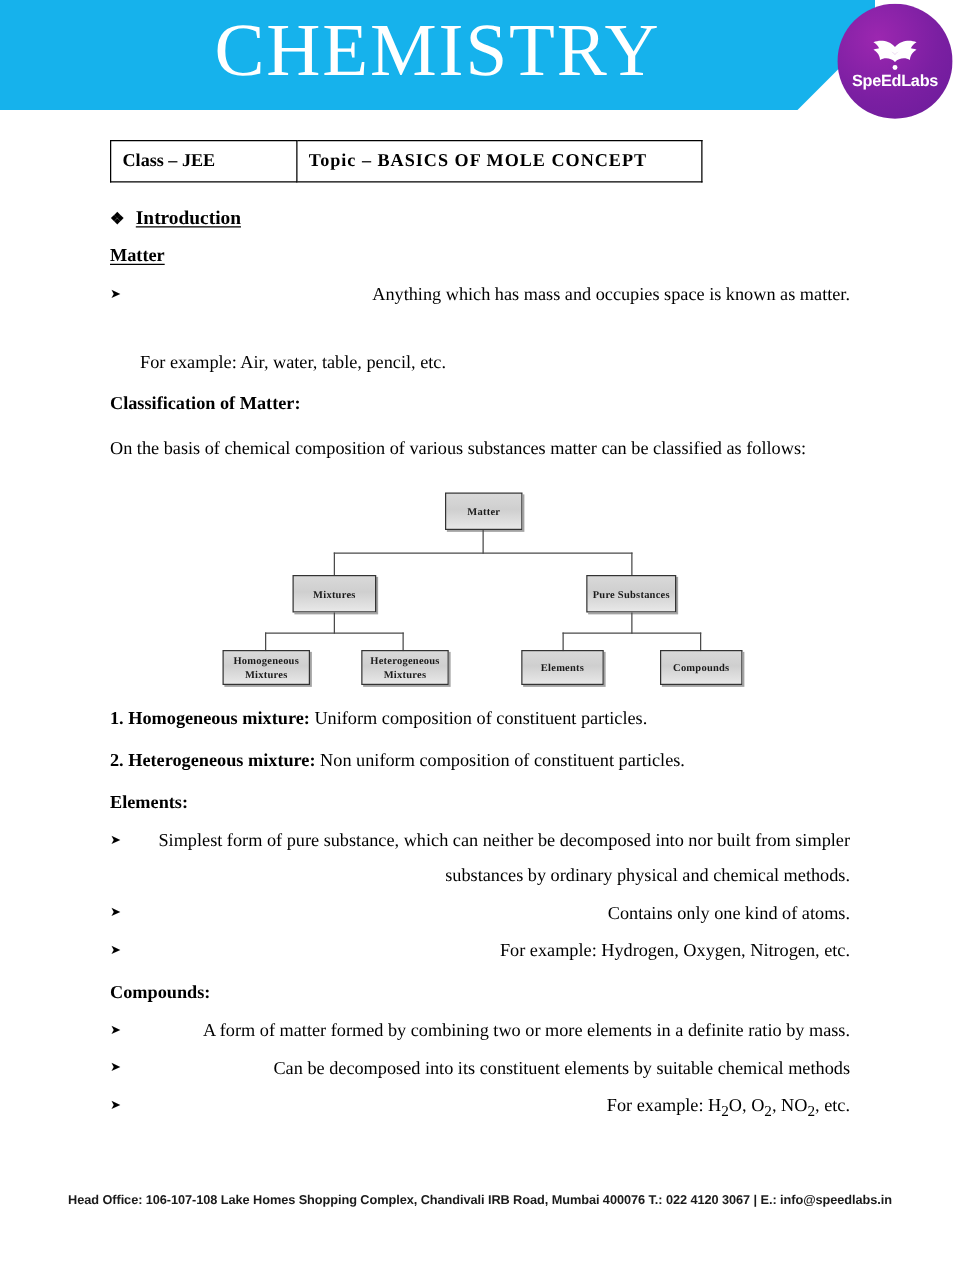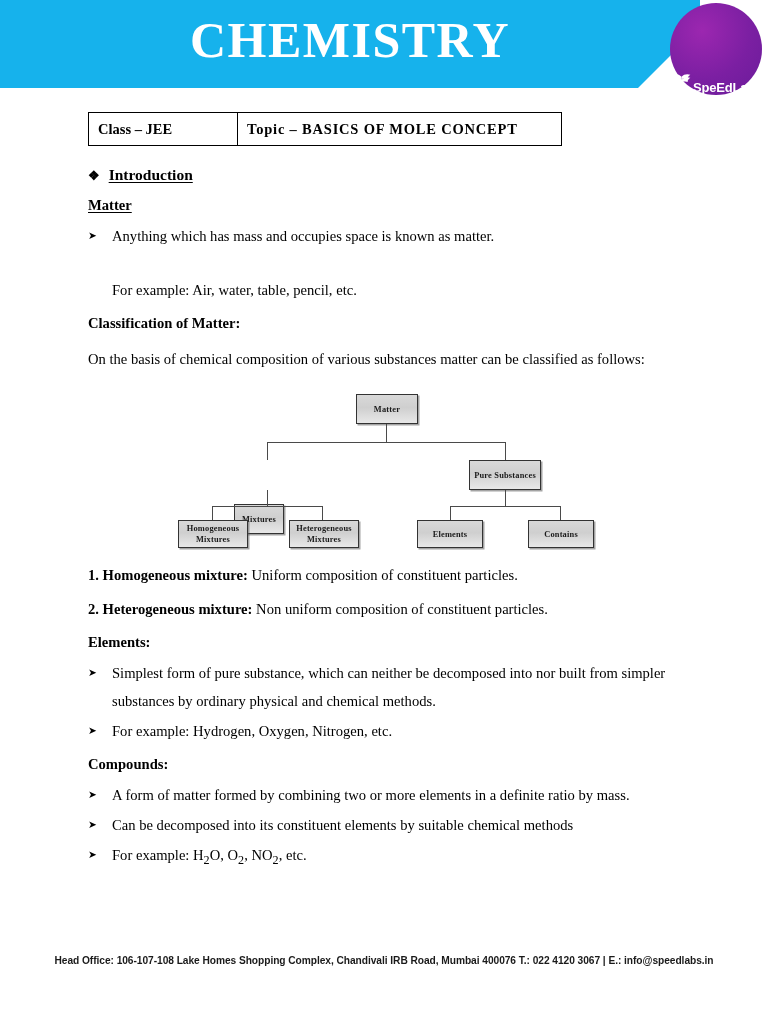--- a/index.html
+++ b/index.html
@@ -31,38 +31,38 @@
     clip-path: polygon(0 0, 700px 0, 700px 26px, 638px 88px, 0 88px);
   }
   .banner-title {
     position: absolute;
     left: 0;
     top: 8px;
     width: 700px;
     text-align: center;
     color: #ffffff;
     font-family: "Liberation Serif", serif;
-    font-size: 50px;
-    font-weight: bold;
+    font-size: 60px;
+    font-weight: normal;
     letter-spacing: 1.5px;
     line-height: 64px;
     user-select: none;
   }
   .logo {
     position: absolute;
     right: 6px;
     top: 3px;
     width: 92px;
     height: 92px;
     border-radius: 50%;
     background: #7b1fa2;
     background-image: radial-gradient(circle at 35% 30%, #9c27b0 0%, #7b1fa2 55%, #6a1b9a 100%);
     display: flex;
-    flex-direction: row;
-    align-items: flex-end;
+    flex-direction: column;
+    align-items: center;
     justify-content: center;
   }
   .logo-book {
     width: 46px;
     height: 30px;
     margin-bottom: 1px;
   }
   .logo-text {
     color: #ffffff;
     font-family: "Liberation Sans", sans-serif;
@@ -151,20 +151,21 @@
     margin: 4px 0 0 0;
     padding: 0;
   }
   ul.arrow-list > li {
     position: relative;
     padding-left: 24px;
     font-size: 14.6px;
     line-height: 28px;
     color: #000;
     margin-top: 2px;
+    text-align: right;
   }
   ul.arrow-list > li::before {
     content: "\27A4";
     position: absolute;
     left: 0;
     top: 0;
     font-size: 10.5px;
     line-height: 28px;
     color: #000;
   }
@@ -278,57 +279,58 @@
 
     <div class="node" style="left:268px; top:7px; width:62px; height:30px;">Matter</div>
 
     <div class="edge v" style="left:298px; top:37px; height:19px;"></div>
 
     <div class="edge h" style="left:179px; top:55px; width:239px;"></div>
 
     <div class="edge v" style="left:179px; top:55px; height:18px;"></div>
     <div class="edge v" style="left:417px; top:55px; height:18px;"></div>
 
-    <div class="node" style="left:146px; top:73px; width:50px; height:30px;margin-top:44px;">Mixtures</div>
+    <div class="node" style="left:146px; top:73px; width:67px; height:30px;">Mixtures</div>
     <div class="node" style="left:381px; top:73px; width:72px; height:30px;text-align:center;">Pure Substances</div>
 
     <div class="edge v" style="left:179px; top:103px; height:17px;"></div>
     <div class="edge h" style="left:124px; top:119px; width:111px;"></div>
     <div class="edge v" style="left:124px; top:119px; height:15px;"></div>
     <div class="edge v" style="left:234px; top:119px; height:15px;"></div>
 
     <div class="node" style="left:90px; top:133px; width:70px; height:28px;">Homogeneous Mixtures</div>
     <div class="node" style="left:201px; top:133px; width:70px; height:28px;">Heterogeneous Mixtures</div>
 
     <div class="edge v" style="left:417px; top:103px; height:17px;"></div>
     <div class="edge h" style="left:362px; top:119px; width:111px;"></div>
     <div class="edge v" style="left:362px; top:119px; height:15px;"></div>
     <div class="edge v" style="left:472px; top:119px; height:15px;"></div>
 
     <div class="node" style="left:329px; top:133px; width:66px; height:28px;">Elements</div>
-    <div class="node" style="left:440px; top:133px; width:66px; height:28px;">Contains</div>
+    <div class="node" style="left:440px; top:133px; width:66px; height:28px;">Compounds</div>
   </div>
 
   <div class="numbered-line">
     <b>1.</b>
     <b>Homogeneous mixture:</b>
     <span>Uniform composition of constituent particles.</span>
   </div>
   <div class="numbered-line">
     <b>2.</b>
     <b>Heterogeneous mixture:</b>
     <span>Non uniform composition of constituent particles.</span>
   </div>
 
   <div class="sub-head-bold">Elements:</div>
   <ul class="arrow-list">
     <li>
       <span>Simplest form of pure substance, which can neither be decomposed into nor built from</span>
       <span>simpler substances by ordinary physical and chemical methods.</span>
     </li>
+    <li>Contains only one kind of atoms.</li>
     <li>For example: Hydrogen, Oxygen, Nitrogen, etc.</li>
   </ul>
 
   <div class="sub-head-bold">Compounds:</div>
   <ul class="arrow-list">
     <li>A form of matter formed by combining two or more elements in a definite ratio by mass.</li>
     <li>Can be decomposed into its constituent elements by suitable chemical methods</li>
     <li>
       <span>For example: H</span><sub>2</sub><span>O, O</span><sub>2</sub><span>, NO</span><sub>2</sub><span>, etc.</span>
     </li>

